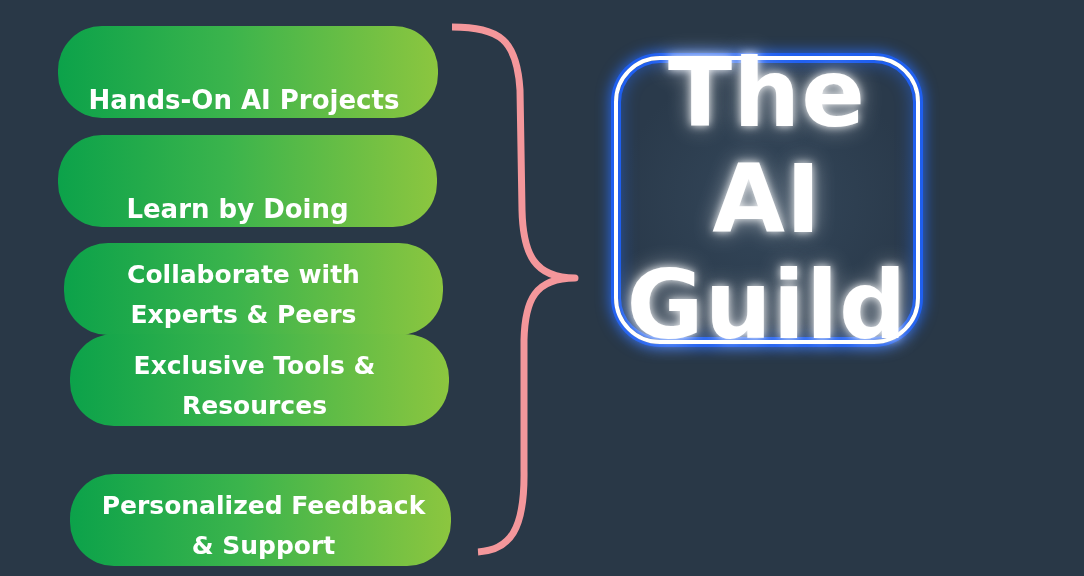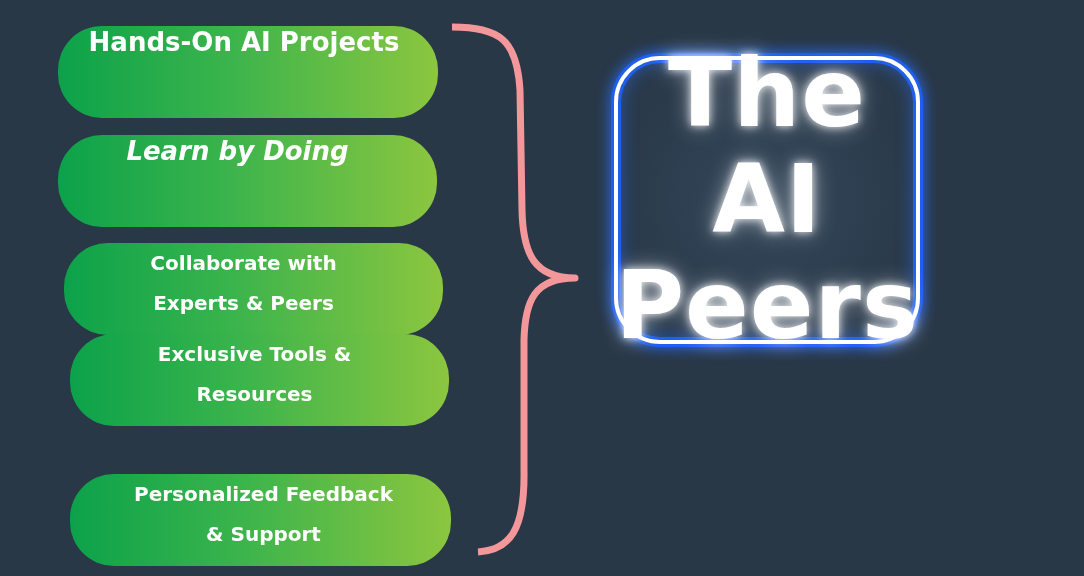--- a/index.html
+++ b/index.html
@@ -4,27 +4,27 @@
   <style>
     html, body { margin:0; padding:0; }
     body {
       width:1084px; height:576px; position:relative; overflow:hidden;
       background:#293847;
       font-family:"DejaVu Sans", sans-serif;
     }
     .pill {
       position:absolute; height:92px; border-radius:44px;
       background:linear-gradient(90deg,#0ca24a 0%,#3bb44c 45%,#8cc63f 100%);
-      display:flex; align-items:flex-start; justify-content:center;
+      display:flex; align-items:flex-end; justify-content:center;
       color:#ffffff; font-weight:bold; text-align:center;
       box-sizing:border-box;
     }
     .pill span { display:block; white-space:pre-line; line-height:1.3; }
     .pill.one-line span { font-size:26px; }
-    .pill.two-line span { font-size:20px; line-height:40px; }
+    .pill.two-line span { font-size:25px; line-height:40px; }
     .brace { position:absolute; left:440px; top:10px; }
     .neon {
       position:absolute; left:614px; top:56px; width:306px; height:288px;
       box-sizing:border-box; border-radius:46px;
       border:4px solid #ffffff;
       box-shadow:0 0 0 3px #1f5ff0, 0 0 14px 4px rgba(40,110,255,0.85), inset 0 0 0 3px #1f5ff0, inset 0 0 16px 4px rgba(40,110,255,0.45);
       background:radial-gradient(ellipse at center,#34475a 0%,#2a3a4b 70%);
       display:flex; flex-direction:column; align-items:center; justify-content:center;
     }
     .neon span {
@@ -33,21 +33,21 @@
       letter-spacing:1px;
     }
   </style>
 </head>
 <body>
 
 <div class="pill one-line" style="left:58px; top:26px; width:380px;">
   <span style="margin-left:-8px;">Hands-On AI Projects</span>
 </div>
 <div class="pill one-line" style="left:58px; top:135px; width:379px;">
-  <span style="margin-left:-20px;font-style:italic;">Learn by Doing</span>
+  <span style="margin-left:-20px;">Learn by Doing</span>
 </div>
 <div class="pill two-line" style="left:64px; top:243px; width:379px;">
   <span style="margin-left:-20px;">Collaborate with
 Experts &amp; Peers</span>
 </div>
 <div class="pill two-line" style="left:70px; top:334px; width:379px;">
   <span style="margin-left:-10px;">Exclusive Tools &amp;
 Resources</span>
 </div>
 <div class="pill two-line" style="left:70px; top:474px; width:381px;">
@@ -55,14 +55,14 @@
 &amp; Support</span>
 </div>
 
 <svg class="brace" width="150" height="556" viewBox="0 0 150 556">
   <path d="M12 17 C 60 17, 77 30, 80 80 L 82 200 C 83 245, 95 268, 135 268 C 95 268, 85 290, 84 330 L 84 460 C 85 520, 70 540, 38 542" fill="none" stroke="#f4979b" stroke-width="7" stroke-linejoin="round" stroke-linecap="butt"></path>
 </svg>
 
 <div class="neon">
   <span>The</span>
   <span>AI</span>
-  <span>Peers</span>
+  <span>Guild</span>
 </div>
 
 </body></html>

